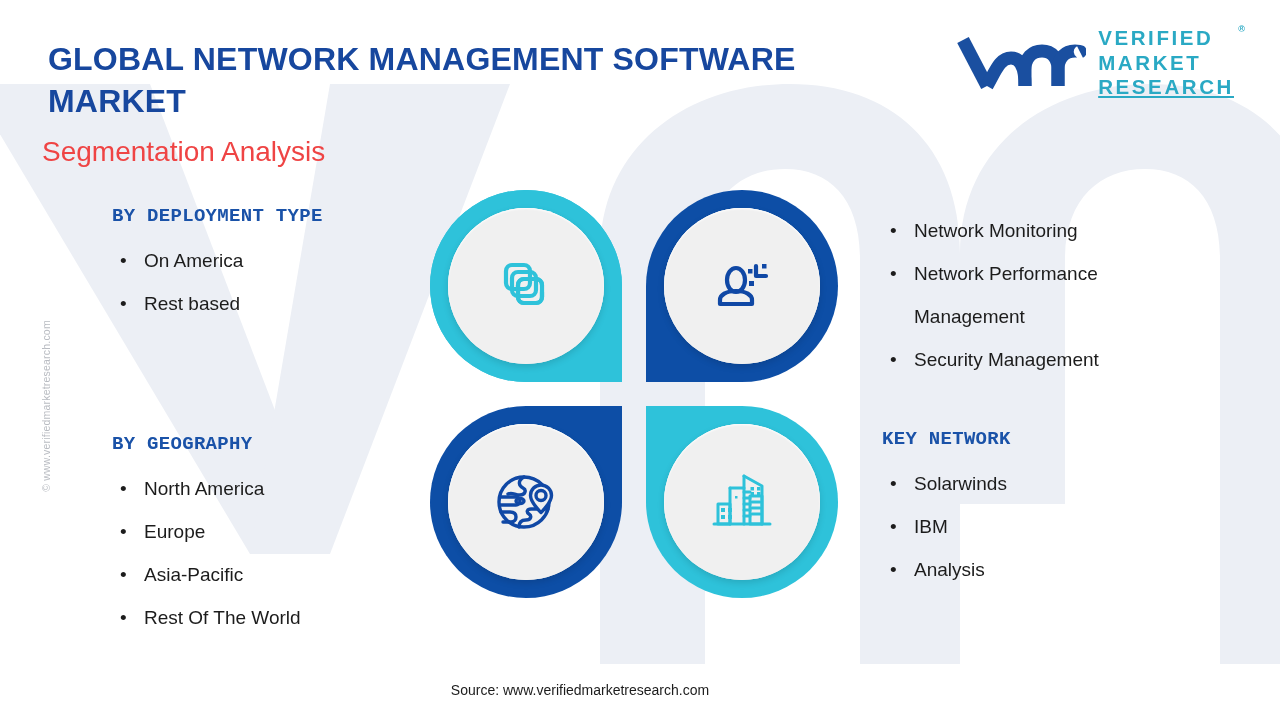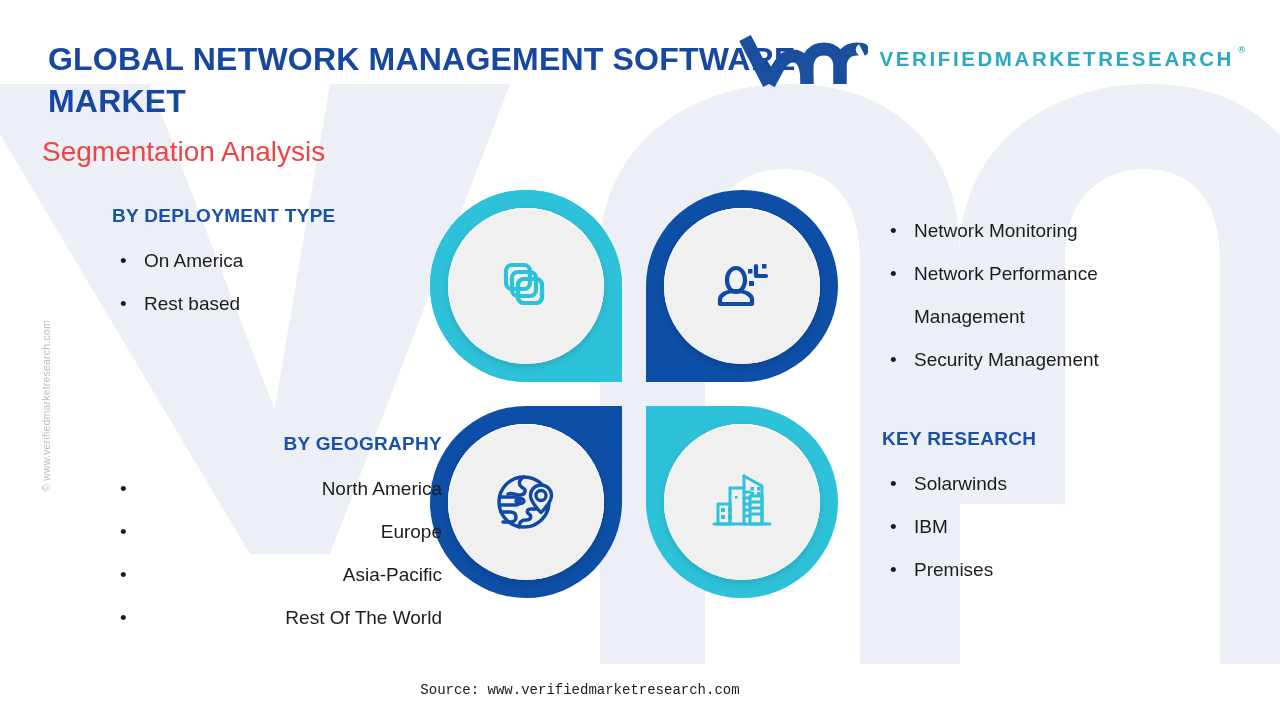--- a/index.html
+++ b/index.html
@@ -81,35 +81,35 @@
     right: 46px;
     top: 28px;
     display: flex;
     align-items: center;
     gap: 12px;
     z-index: 5;
   }
   .logo-mark { display: block; }
   .logo-text {
     display: flex;
-    flex-direction: row;
+    flex-direction: column;
     line-height: 1;
     position: relative;
     justify-content: space-between;
   }
   .logo-line {
     font-size: 20.5px;
     font-weight: 700;
     letter-spacing: 2.6px;
     color: #2aa9c4;
     font-family: "Liberation Sans", sans-serif;
     margin-bottom: 4px;
     white-space: nowrap;
   }
-  .logo-line:last-child { margin-bottom: 0; }
+  .logo-line:last-child { margin-bottom: 0; text-decoration: underline; }
   .logo-reg {
     position: absolute;
     right: -11px;
     top: -3px;
     font-size: 9px;
     font-weight: 700;
     color: #2aa9c4;
     font-family: "Liberation Sans", sans-serif;
   }
 
@@ -117,21 +117,21 @@
   .seg {
     position: absolute;
     z-index: 4;
   }
   .seg-heading {
     font-size: 19px;
     font-weight: 700;
     color: #1a52a8;
     letter-spacing: 0.3px;
     margin: 0 0 12px 0;
-    font-family: Liberation Sans, sans-serif;
+    font-family: Liberation Mono, monospace;
     white-space: nowrap;
   }
   .seg-list {
     list-style: none;
     margin: 0;
     padding: 0;
   }
   .seg-list li {
     position: relative;
     padding-left: 32px;
@@ -143,21 +143,21 @@
   .seg-list li .bullet {
     position: absolute;
     left: 8px;
     top: 0;
     line-height: 43px;
     font-size: 19px;
     color: #1c1c1c;
   }
 
   .seg-deployment { left: 112px; top: 205px; width: 330px; }
-  .seg-geography  { left: 112px; top: 433px; width: 330px; text-align: right; }
+  .seg-geography  { left: 112px; top: 433px; width: 330px; }
   .seg-application{ left: 882px; top: 209px; width: 330px; }
   .seg-players    { left: 882px; top: 428px; width: 330px; }
 
   
   .quad-wrap {
     position: absolute;
     left: 428px;
     top: 188px;
     width: 412px;
     height: 412px;
@@ -194,21 +194,21 @@
 
   
   .footer {
     position: absolute;
     left: 0;
     bottom: 22px;
     width: 1160px;
     text-align: center;
     font-size: 14px;
     color: #1c1c1c;
-    font-family: Liberation Mono, monospace;
+    font-family: Liberation Sans, sans-serif;
     z-index: 4;
   }
 </style>
 </head>
 <body>
 
 <div id="page">
 
   <svg class="bg-watermark" viewBox="0 0 1280 580" aria-hidden="true">
     <g fill="#eceff5">
@@ -263,25 +263,25 @@
     <div class="seg-heading">BY GEOGRAPHY</div>
     <ul class="seg-list">
       <li><span class="bullet">•</span><span>North America</span></li>
       <li><span class="bullet">•</span><span>Europe</span></li>
       <li><span class="bullet">•</span><span>Asia-Pacific</span></li>
       <li><span class="bullet">•</span><span>Rest Of The World</span></li>
     </ul>
   </div>
 
   <div class="seg seg-players">
-    <div class="seg-heading">KEY RESEARCH</div>
+    <div class="seg-heading">KEY NETWORK</div>
     <ul class="seg-list">
       <li><span class="bullet">•</span><span>Solarwinds</span></li>
       <li><span class="bullet">•</span><span>IBM</span></li>
-      <li><span class="bullet">•</span><span>Premises</span></li>
+      <li><span class="bullet">•</span><span>Analysis</span></li>
     </ul>
   </div>
 
   <div class="quad-wrap">
 
     <div class="petal petal-tl">
       <svg class="petal-shape" viewBox="0 0 196 196" aria-hidden="true">
         <path d="M98 2 A96 96 0 1 1 2 98 A96 96 0 0 1 98 2 Z M194 98 L194 194 L98 194" fill="#2ec2da" fill-rule="evenodd"></path>
         <path d="M98 2 A96 96 0 0 1 194 98 L194 194 L98 194 A96 96 0 0 1 98 2 Z" fill="#2ec2da"></path>
         <circle cx="98" cy="98" r="78" fill="#ffffff"></circle>

